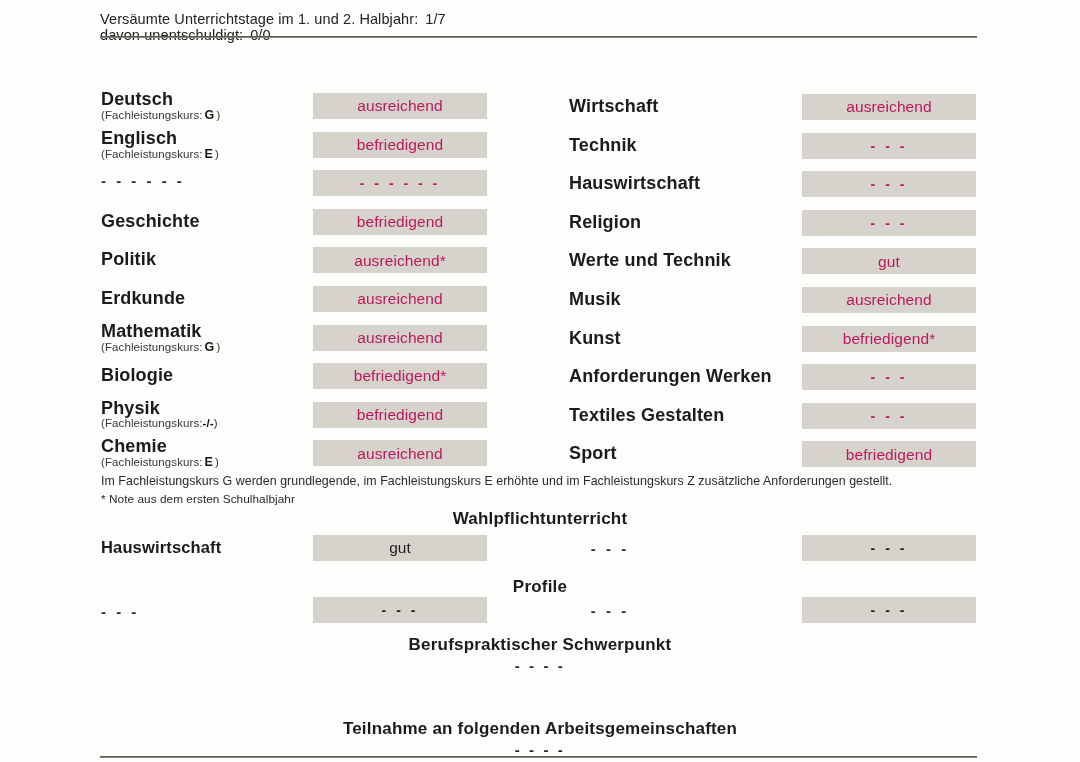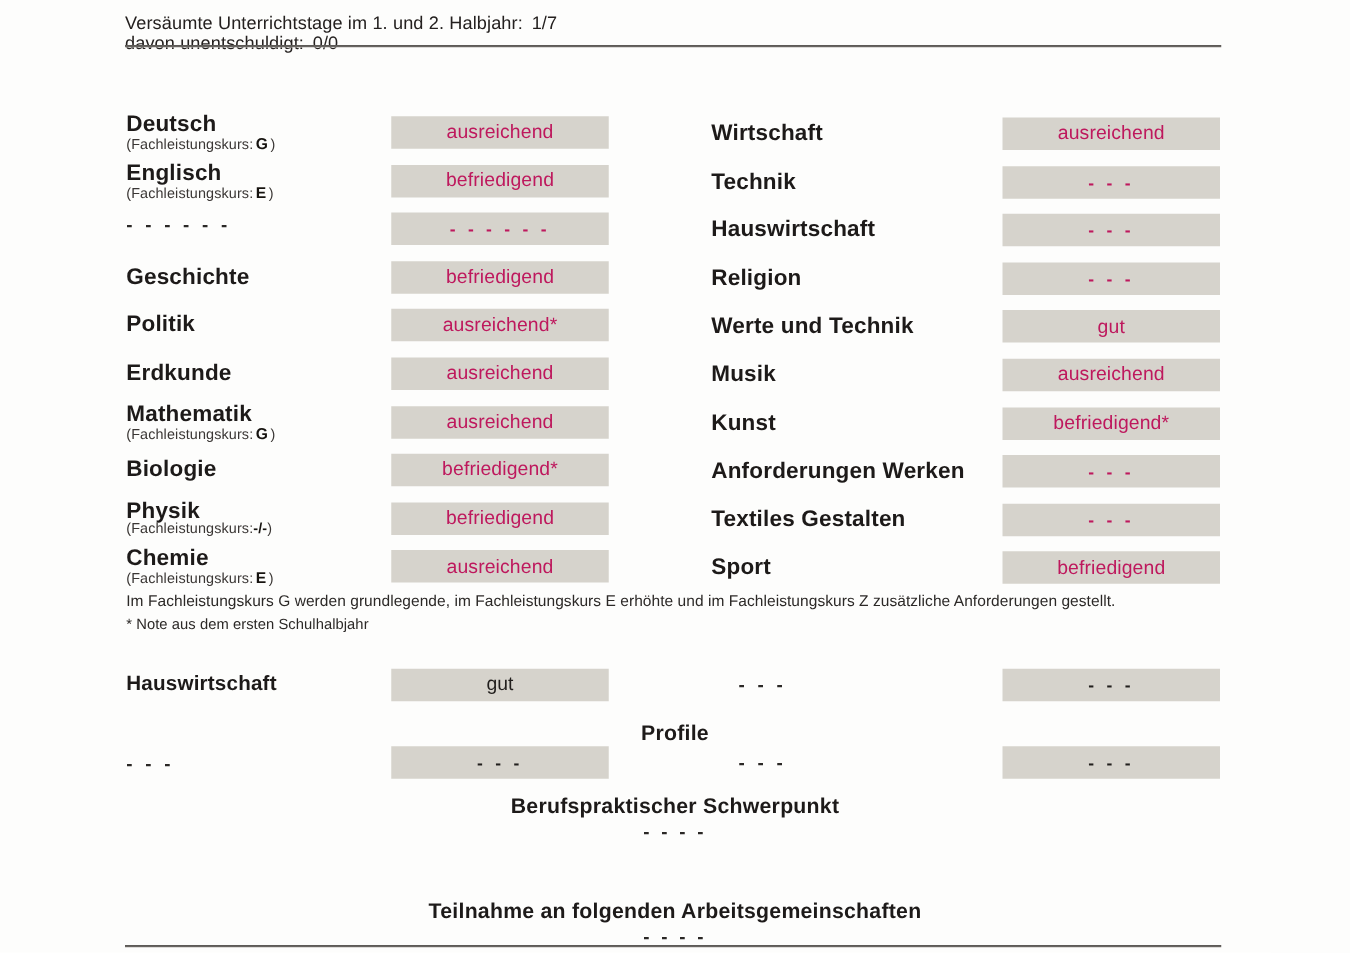--- a/index.html
+++ b/index.html
@@ -344,20 +344,21 @@
       <div class="chip chip-left">ausreichend</div>
       <div class="subject subject-right">Sport</div>
       <div class="chip chip-right">befriedigend</div>
     </div>
 
   </div>
 
   <div class="footnote foot-1">Im Fachleistungskurs G werden grundlegende, im Fachleistungskurs E erhöhte und im Fachleistungskurs Z zusätzliche Anforderungen gestellt.</div>
   <div class="footnote foot-2">* Note aus dem ersten Schulhalbjahr</div>
 
+  <div class="section-title title-wahl">Wahlpflichtunterricht</div>
   <div class="lower-row row-wahl">
     <div class="lower-label">Hauswirtschaft</div>
     <div class="lower-chip">gut</div>
     <div class="lower-mid">- - -</div>
     <div class="lower-chip-right">- - -</div>
   </div>
 
   <div class="section-title title-profile">Profile</div>
   <div class="lower-row row-profile">
     <div class="lower-label dash">- - -</div>

